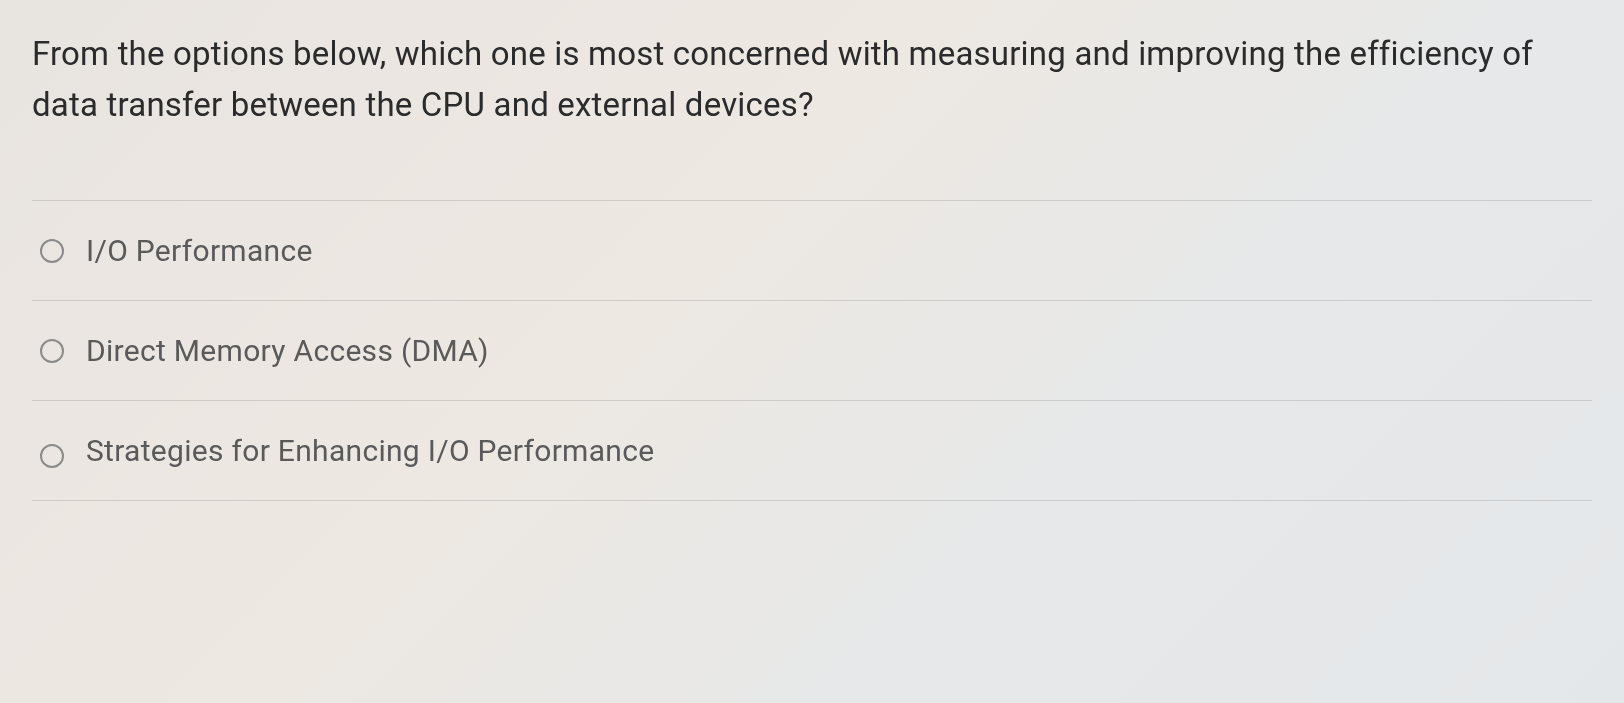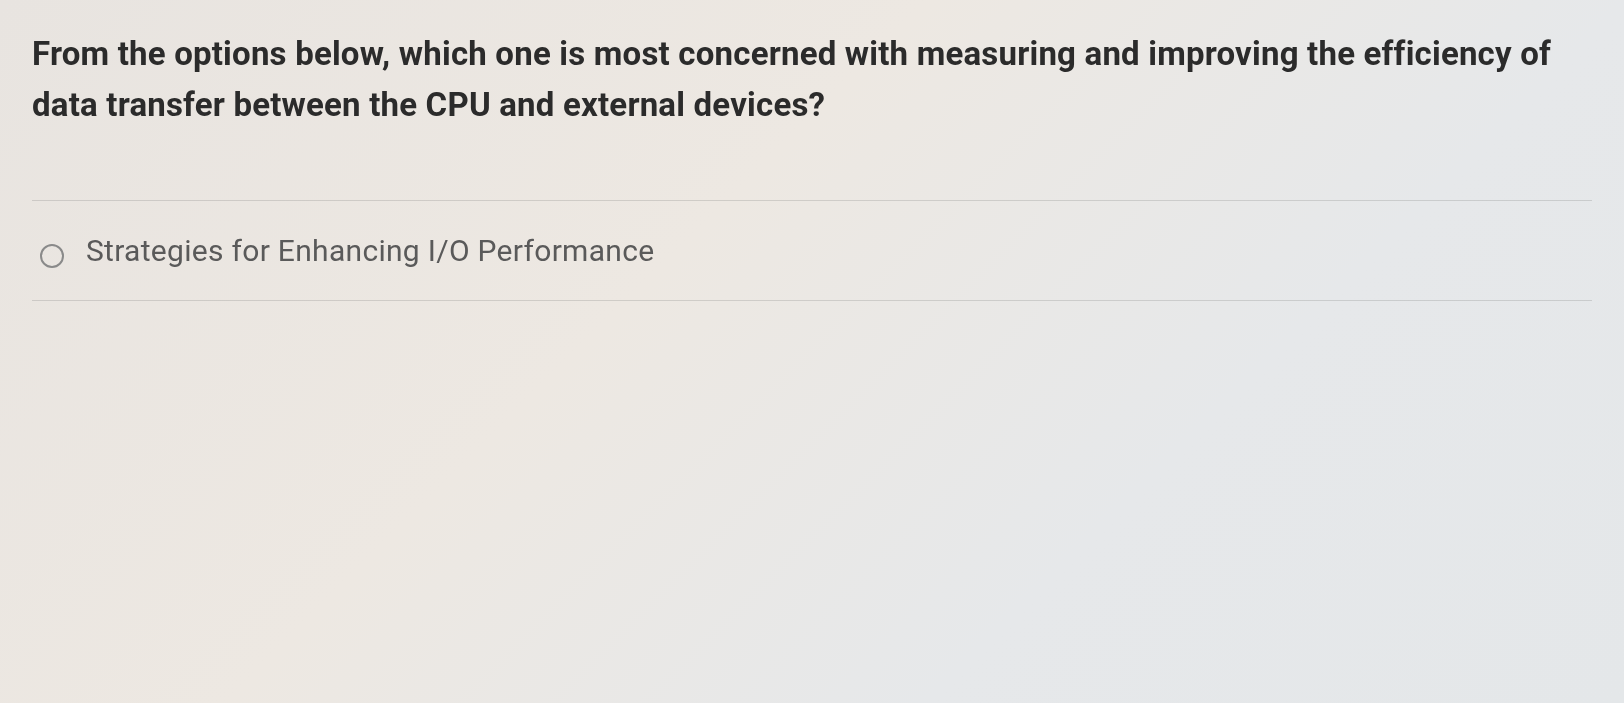--- a/index.html
+++ b/index.html
@@ -19,21 +19,21 @@
     padding: 28px 32px 0 32px;
     width: 100%;
     height: 100%;
   }
   .question {
     font-size: 33px;
     line-height: 1.55;
     color: #2b2b2b;
     letter-spacing: 0.2px;
     margin-bottom: 70px;
-    font-weight: 700;
+    font-weight: 400;
   }
   .options {
     width: 100%;
   }
   .option-row {
     display: flex;
     align-items: center;
     gap: 22px;
     padding: 32px 8px;
     border-top: 1px solid rgba(120,120,120,0.25);
@@ -59,21 +59,29 @@
   }
 </style>
 </head>
 <body>
 
 <div class="container">
   <div class="question">From the options below, which one is most concerned with measuring and improving the efficiency of data transfer between the CPU and external devices?</div>
 
   <div class="options">
 
+    <div class="option-row">
+      <div class="radio"></div>
+      <div class="option-label">I/O Performance</div>
+    </div>
 
+    <div class="option-row">
+      <div class="radio"></div>
+      <div class="option-label">Direct Memory Access (DMA)</div>
+    </div>
 
 
     <div class="option-row">
       <div class="radio"></div>
       <div class="option-label">Strategies for Enhancing I/O Performance</div>
     </div>
 
   </div>
 </div>
 

